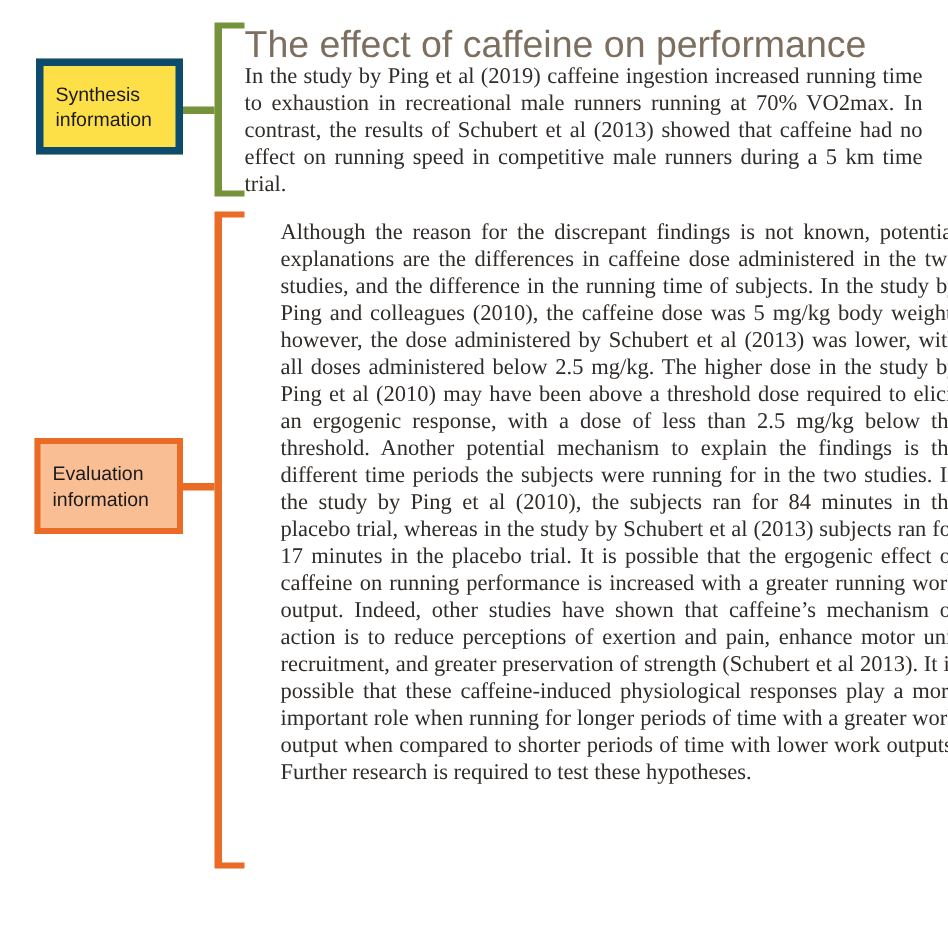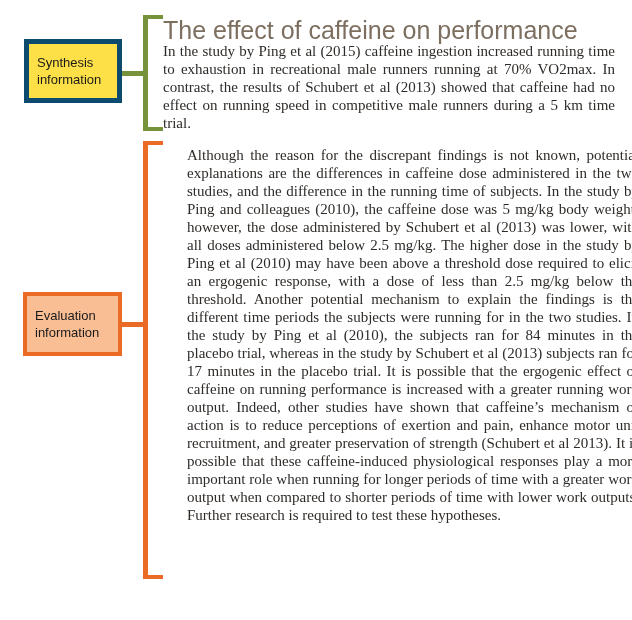--- a/index.html
+++ b/index.html
@@ -121,16 +121,16 @@
   <div class="label-box orange">
     <span>Evaluation information</span>
   </div>
   <div class="connector orange orange-bg"></div>
   <div class="bracket orange-bracket">
     <div class="foot top orange-bg"></div>
     <div class="foot bottom orange-bg"></div>
   </div>
 
   <h1 class="title">The effect of caffeine on performance</h1>
-  <p class="body para1">In the study by Ping et al (2015) caffeine ingestion increased running time to exhaustion in recreational male runners running at 70% VO2max. In contrast, the results of Schubert et al (2013) showed that caffeine had no effect on running speed in competitive male runners during a 5 km time trial.</p>
+  <p class="body para1">In the study by Ping et al (2019) caffeine ingestion increased running time to exhaustion in recreational male runners running at 70% VO2max. In contrast, the results of Schubert et al (2013) showed that caffeine had no effect on running speed in competitive male runners during a 5 km time trial.</p>
   <p class="body para2">Although the reason for the discrepant findings is not known, potential explanations are the differences in caffeine dose administered in the two studies, and the difference in the running time of subjects. In the study by Ping and colleagues (2010), the caffeine dose was 5 mg/kg body weight; however, the dose administered by Schubert et al (2013) was lower, with all doses administered below 2.5 mg/kg. The higher dose in the study by Ping et al (2010) may have been above a threshold dose required to elicit an ergogenic response, with a dose of less than 2.5 mg/kg below the threshold. Another potential mechanism to explain the findings is the different time periods the subjects were running for in the two studies. In the study by Ping et al (2010), the subjects ran for 84 minutes in the placebo trial, whereas in the study by Schubert et al (2013) subjects ran for 17 minutes in the placebo trial. It is possible that the ergogenic effect of caffeine on running performance is increased with a greater running work output. Indeed, other studies have shown that caffeine’s mechanism of action is to reduce perceptions of exertion and pain, enhance motor unit recruitment, and greater preservation of strength (Schubert et al 2013). It is possible that these caffeine-induced physiological responses play a more important role when running for longer periods of time with a greater work output when compared to shorter periods of time with lower work outputs. Further research is required to test these hypotheses.</p>
 
 </div>
 
 </body></html>

